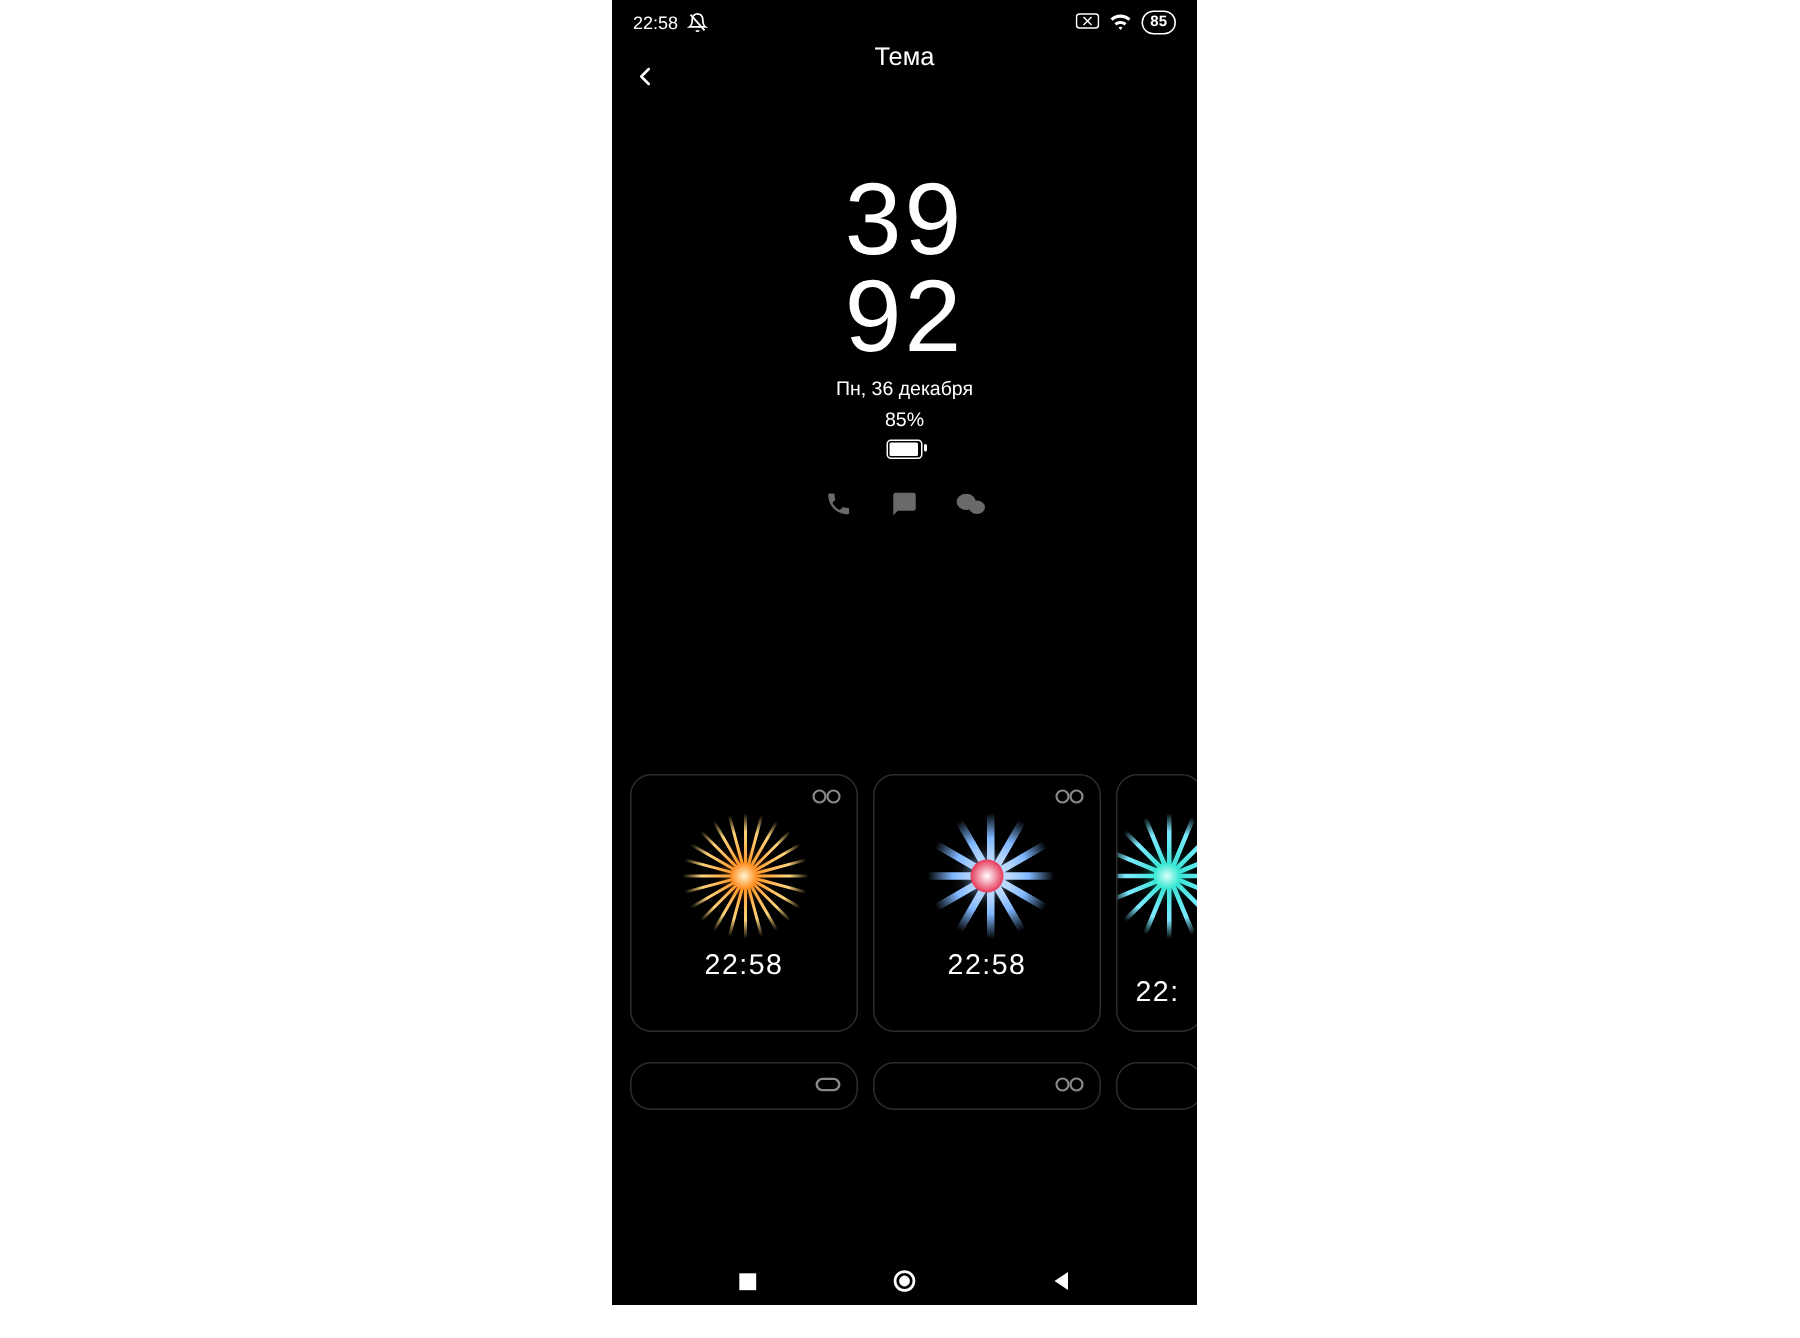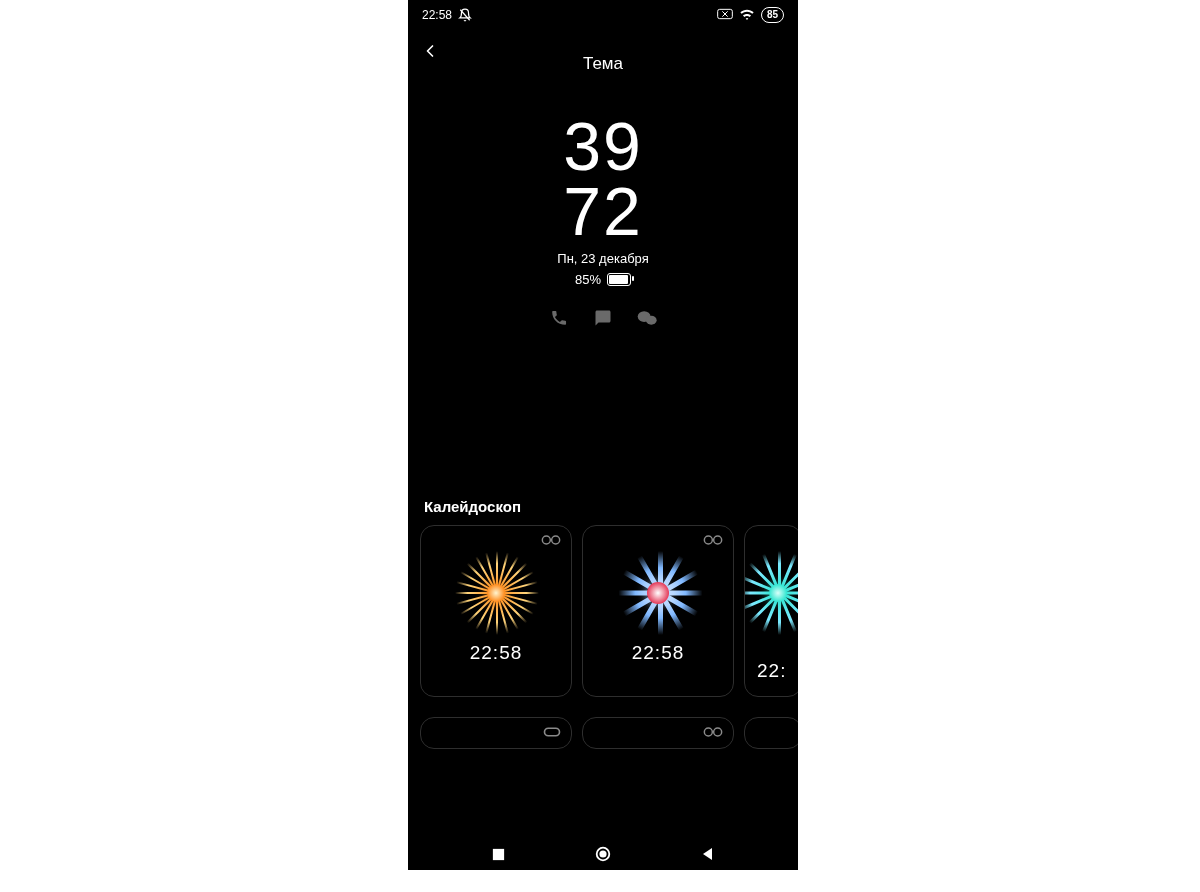--- a/index.html
+++ b/index.html
@@ -58,21 +58,21 @@
     height: 14px;
     display: flex;
     align-items: center;
     font-weight: 600;
   }
 
   .titlebar {
     position: relative;
     height: 46px;
     display: flex;
-    align-items: flex-end;
+    align-items: flex-start;
     justify-content: center;
   }
   .back-btn {
     position: absolute;
     left: 10px;
     top: 50%;
     transform: translateY(-50%);
     width: 24px;
     height: 24px;
     display: flex;
@@ -98,20 +98,21 @@
   .big-date {
     margin-top: 8px;
     font-size: 13px;
   }
   .big-batt-row {
     margin-top: 6px;
     font-size: 13px;
     display: inline-flex;
     align-items: center;
     gap: 6px;
+    flex-direction: column;
   }
   .batt-icon {
     width: 22px;
     height: 11px;
     border: 1.2px solid #fff;
     border-radius: 3px;
     position: relative;
   }
   .batt-icon::after {
     content: "";
@@ -283,22 +284,22 @@
     <div class="back-btn">
       <svg width="20" height="20" viewBox="0 0 24 24" fill="none" stroke="#fff" stroke-width="2" stroke-linecap="round" stroke-linejoin="round">
         <polyline points="15 18 9 12 15 6"></polyline>
       </svg>
     </div>
     <div class="title">Тема</div>
   </div>
 
   <div class="preview-area">
     <div class="big-hour">39</div>
-    <div class="big-min">72</div>
-    <div class="big-date">Пн, 23 декабря</div>
+    <div class="big-min">92</div>
+    <div class="big-date">Пн, 36 декабря</div>
     <div class="big-batt-row">
       <span>85%</span>
       <span class="batt-icon">
           <span class="batt-fill"></span>
         </span>
     </div>
     <div class="notif-icons">
       <span class="icn">
         <svg width="18" height="18" viewBox="0 0 24 24" fill="#6a6a6a">
             <path d="M6.6 10.8c1.4 2.8 3.8 5.2 6.6 6.6l2.2-2.2c.3-.3.7-.4 1.1-.3 1.2.4 2.5.6 3.8.6.6 0 1.1.5 1.1 1.1V20c0 .6-.5 1.1-1.1 1.1C10.3 21.1 2.9 13.7 2.9 3.7c0-.6.5-1.1 1.1-1.1h3.4c.6 0 1.1.5 1.1 1.1 0 1.3.2 2.6.6 3.8.1.4 0 .8-.3 1.1L6.6 10.8z"></path>
@@ -312,21 +313,20 @@
       <span class="icn">
         <svg width="22" height="18" viewBox="0 0 28 22" fill="#6a6a6a">
           <ellipse cx="10" cy="9" rx="9" ry="7.5"></ellipse>
           <ellipse cx="20" cy="14" rx="7.5" ry="6.3"></ellipse>
         </svg>
       </span>
     </div>
   </div>
 
   <div class="section">
-    <div class="section-title">Калейдоскоп</div>
     <div class="cards-row">
 
       <div class="theme-card">
         <div class="card-toggle">
           <svg width="20" height="12" viewBox="0 0 30 16" fill="none" stroke="#8a8a8a" stroke-width="2.2">
             <circle cx="8" cy="8" r="6"></circle>
               <circle cx="22" cy="8" r="6"></circle>
           </svg>
         </div>
         <div class="kaleido">

